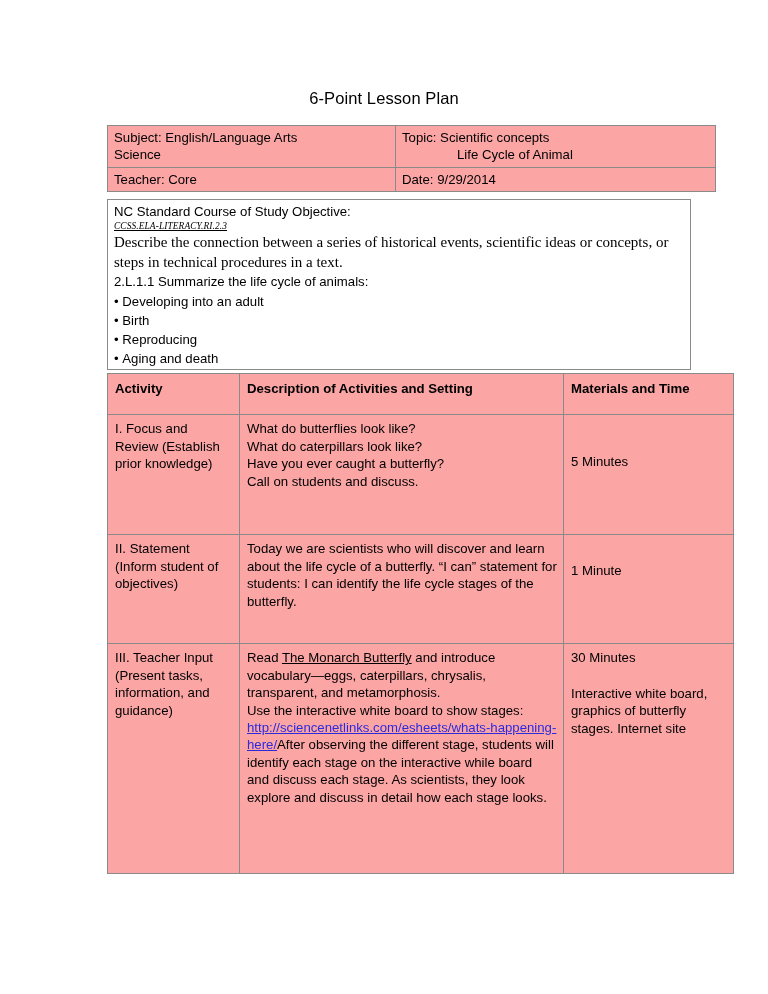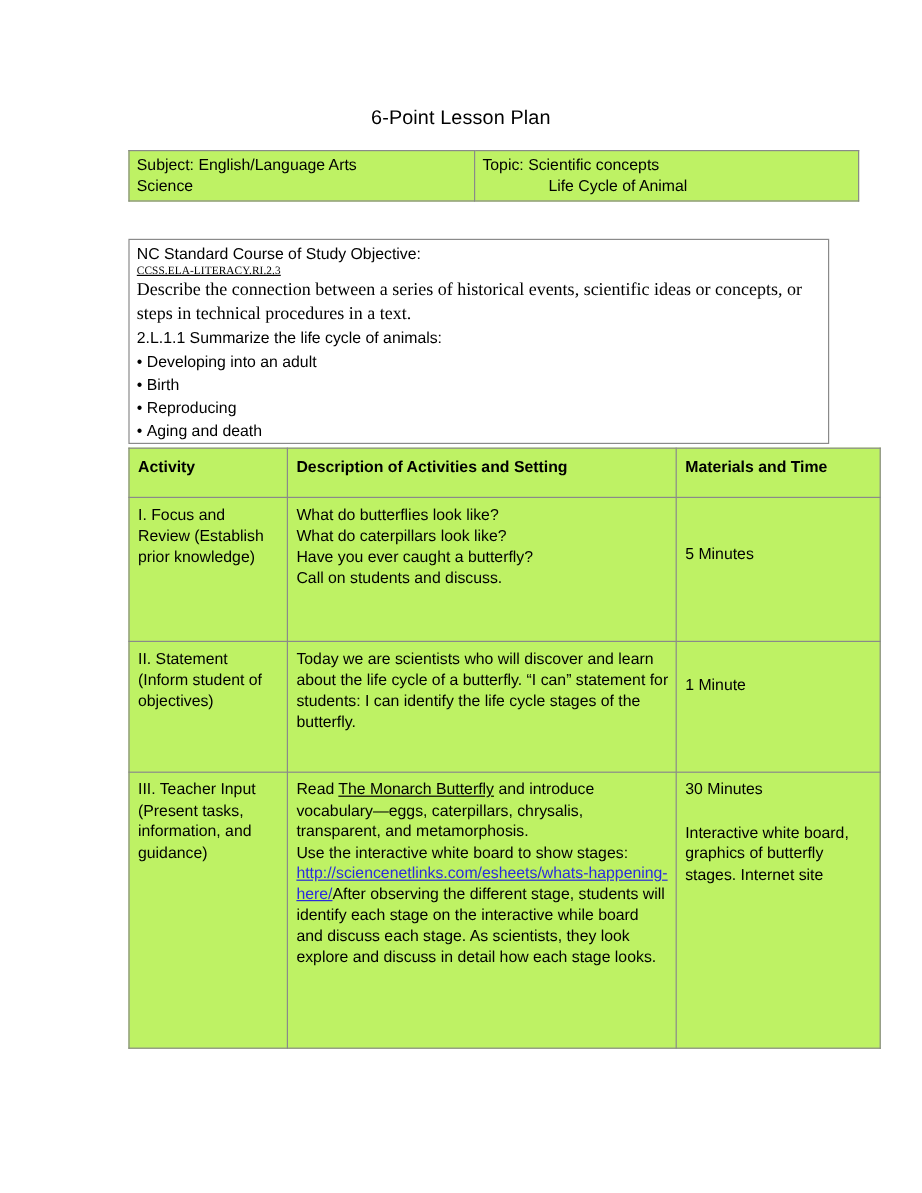--- a/index.html
+++ b/index.html
@@ -32,21 +32,21 @@
     font-size: 16.5px;
     line-height: 20px;
     letter-spacing: 0.1px;
   }
 
   
   .tbl {
     position: absolute;
     border-collapse: collapse;
     table-layout: fixed;
-    background: #bef264;
+    background: #fca5a5;
   }
   .tbl td {
     border: 1px solid #8a8a8a;
     vertical-align: top;
     padding: 3px 5px 3px 6px;
     font-size: 13.2px;
     line-height: 17.4px;
   }
 
   
@@ -76,20 +76,21 @@
   .obj-heading {
     font-size: 13.2px;
     line-height: 17.4px;
   }
   .obj-code {
     font-family: "Liberation Serif", serif;
     font-size: 9.4px;
     line-height: 12px;
     text-decoration: underline;
     letter-spacing: 0.1px;
+    font-style: italic;
   }
   .obj-desc {
     font-family: "Liberation Serif", serif;
     font-size: 15px;
     line-height: 19.5px;
     margin-top: 1px;
   }
   .obj-substandard {
     font-size: 13.2px;
     line-height: 18.3px;
@@ -151,20 +152,24 @@
     <tbody>
       <tr>
         <td style="width:276px;">
           <span>Subject: English/Language Arts</span><br>
           <span>Science</span>
         </td>
         <td style="width:308px;">
           <span>Topic: Scientific concepts</span>
           <span class="info-indent">Life Cycle of Animal</span>
         </td>
+      </tr>
+      <tr>
+        <td>Teacher: Core</td>
+        <td>Date: 9/29/2014</td>
       </tr>
     </tbody>
   </table>
 
   <div id="objective-box">
     <div class="obj-heading">NC Standard Course of Study Objective:</div>
     <div class="obj-code">CCSS.ELA-LITERACY.RI.2.3</div>
     <div class="obj-desc">Describe the connection between a series of historical events, scientific ideas or concepts, or steps in technical procedures in a text.</div>
     <div class="obj-substandard">2.L.1.1 Summarize the life cycle of animals:</div>
     <ul class="obj-bullets">

